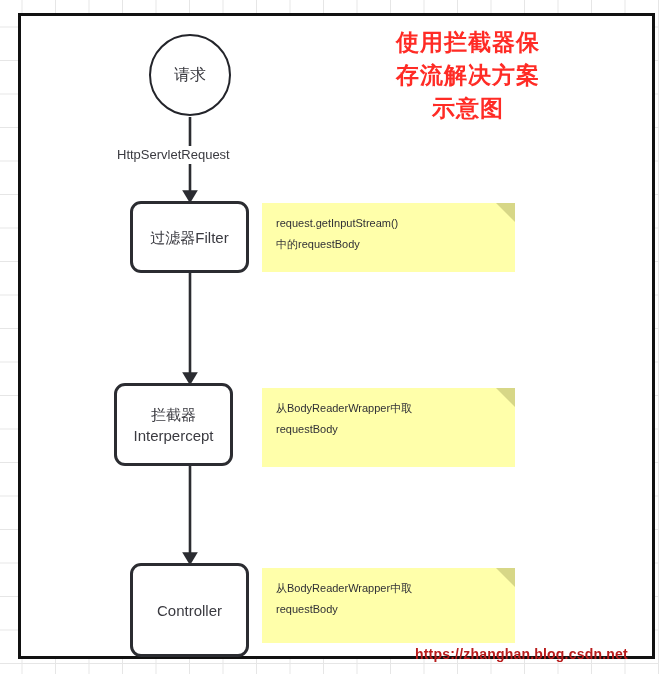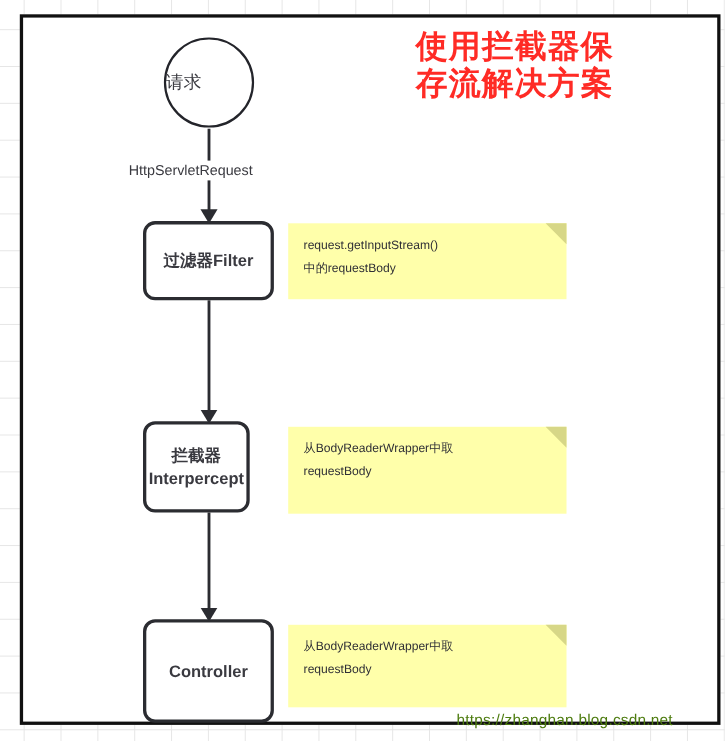--- a/index.html
+++ b/index.html
@@ -50,41 +50,41 @@
 
   
   #diagram-title {
     position: absolute;
     left: 348px;
     top: 26px;
     width: 240px;
     text-align: center;
     color: #ff2b25;
     font-weight: bold;
-    font-size: 29px;
+    font-size: 23px;
     line-height: 33px;
     letter-spacing: 1px;
     font-family: "DejaVu Sans", "Liberation Sans", sans-serif;
   }
   #diagram-title .title-line { display: block; white-space: nowrap; }
 
   
   #start-node {
     position: absolute;
     left: 149px;
     top: 34px;
     width: 82px;
     height: 82px;
     border: 2px solid #23242a;
     border-radius: 50%;
     background: #ffffff;
     box-sizing: border-box;
     display: flex;
     align-items: center;
-    justify-content: flex-start;
+    justify-content: center;
   }
   #start-node .node-label {
     font-size: 16px;
     color: #3a3a40;
   }
 
   
   .edge-label {
     position: absolute;
     background: #ffffff;
@@ -103,24 +103,23 @@
     border: 3px solid #2b2c31;
     border-radius: 11px;
     box-sizing: border-box;
     display: flex;
     align-items: center;
     justify-content: center;
     text-align: center;
     color: #3a3a40;
     font-size: 15px;
     line-height: 21px;
-    font-weight: bold;
   }
   #box-filter     { left: 130px; top: 201px; width: 119px; height: 72px; }
-  #box-interceptor{ left: 130px; top: 383px; width: 97px; height: 83px; }
+  #box-interceptor{ left: 114px; top: 383px; width: 119px; height: 83px; }
   #box-controller { left: 130px; top: 563px; width: 119px; height: 94px; }
   .process-box .box-label { display: block; }
   .process-box .box-label-line { display: block; }
 
   
   .note {
     position: absolute;
     background: #ffffaa;
     color: #303036;
     font-size: 11px;
@@ -140,23 +139,24 @@
   #note-filter     { left: 262px; top: 203px; width: 253px; height: 69px; }
   #note-interceptor{ left: 262px; top: 388px; width: 253px; height: 79px; }
   #note-controller { left: 262px; top: 568px; width: 253px; height: 75px; }
 
   
   #watermark {
     position: absolute;
     left: 415px;
     top: 646px;
     font-size: 14px;
-    color: #4d7c0f;
+    color: #b91c1c;
     white-space: nowrap;
     letter-spacing: 0.2px;
+    font-weight: bold;
   }
 </style>
 </head>
 <body>
 
 <div id="grid-background"></div>
 
 <div id="diagram-frame"></div>
 
 <svg id="connectors-layer" width="659" height="674" viewBox="0 0 659 674">
@@ -169,20 +169,21 @@
   <line x1="190" y1="117" x2="190" y2="196" stroke="#2b2c31" stroke-width="2.6" marker-end="url(#arrowhead)"></line>
 
   <line x1="190" y1="273" x2="190" y2="378" stroke="#2b2c31" stroke-width="2.6" marker-end="url(#arrowhead)"></line>
 
   <line x1="190" y1="466" x2="190" y2="558" stroke="#2b2c31" stroke-width="2.6" marker-end="url(#arrowhead)"></line>
 </svg>
 
 <div id="diagram-title">
   <span class="title-line">使用拦截器保</span>
   <span class="title-line">存流解决方案</span>
+  <span class="title-line">示意图</span>
 </div>
 
 <div id="start-node">
   <span class="node-label">请求</span>
 </div>
 
 <div class="edge-label" id="edge-label-http">HttpServletRequest</div>
 
 <div class="process-box" id="box-filter">
   <span class="box-label">

